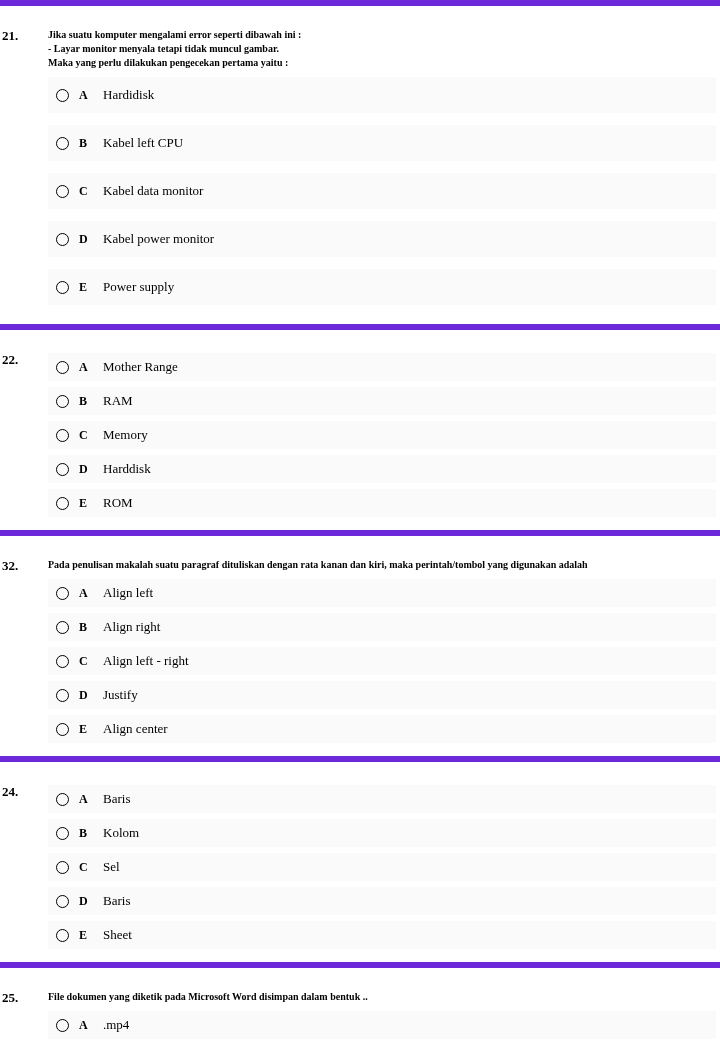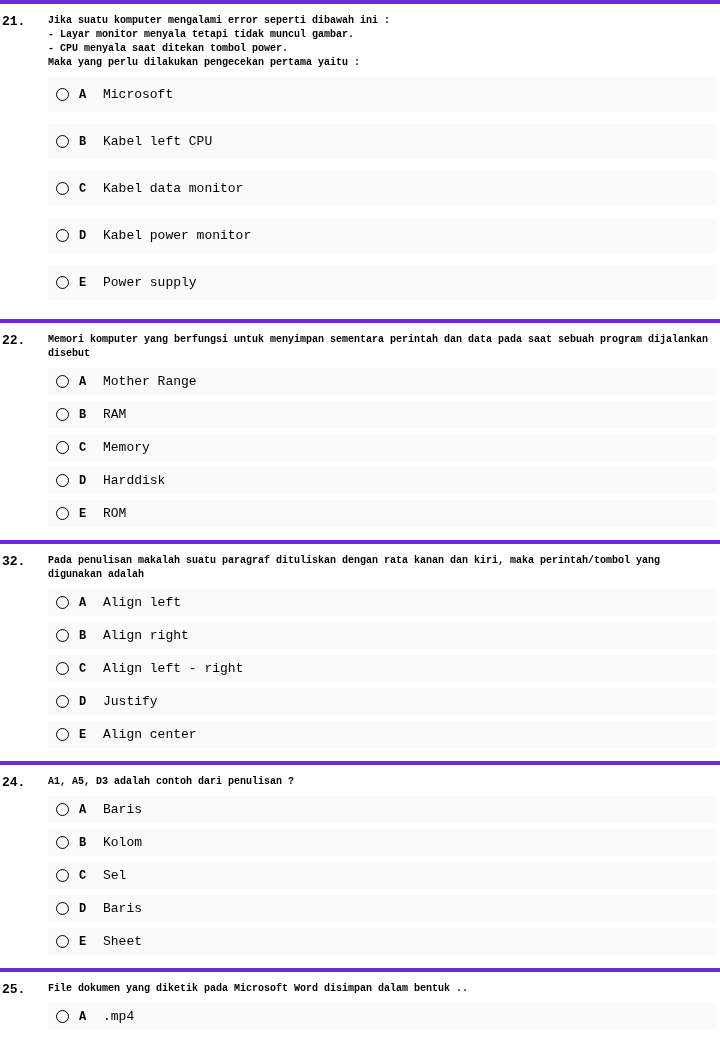--- a/index.html
+++ b/index.html
@@ -5,24 +5,23 @@
   * { box-sizing: border-box; margin: 0; padding: 0; }
   body {
     font-family: Georgia, 'Times New Roman', serif;
     font-size: 13px;
     color: #000;
     background: #fff;
     width: 720px;
   }
   .question-block {
     display: flex;
-    border-top: 4px solid #6d28d9;
-    padding-top: 10px;
+    border-top: 6px solid #6d28d9;
+    padding-top: 22px;
     padding-bottom: 8px;
-    font-family: Liberation Mono, monospace;
   }
   .qnum {
     width: 48px;
     font-weight: bold;
     padding-left: 2px;
     font-size: 13px;
   }
   .qbody {
     flex: 1;
     padding-right: 4px;
@@ -66,27 +65,26 @@
 </head>
 <body>
 
 <div id="container">
     <div class="question-block">
       <div class="qnum">21.</div>
       <div class="qbody">
         <div class="qtext">
           <div>Jika suatu komputer mengalami error seperti dibawah ini :</div>
           <div>- Layar monitor menyala tetapi tidak muncul gambar.</div>
-          <div>- CPU menyala saat ditekan tombol power.</div>
           <div>Maka yang perlu dilakukan pengecekan pertama yaitu :</div>
         </div>
         <div class="option spaced">
           <span class="radio"></span>
           <span class="opt-letter">A</span>
-          <span class="opt-text">Microsoft</span>
+          <span class="opt-text">Hardidisk</span>
         </div>
         <div class="option spaced">
           <span class="radio"></span>
           <span class="opt-letter">B</span>
           <span class="opt-text">Kabel left CPU</span>
         </div>
         <div class="option spaced">
           <span class="radio"></span>
           <span class="opt-letter">C</span>
           <span class="opt-text">Kabel data monitor</span>
@@ -99,23 +97,20 @@
         <div class="option spaced">
           <span class="radio"></span>
           <span class="opt-letter">E</span>
           <span class="opt-text">Power supply</span>
         </div>
       </div>
     </div>
     <div class="question-block">
       <div class="qnum">22.</div>
       <div class="qbody">
-        <div class="qtext">
-          <div>Memori komputer yang berfungsi untuk menyimpan sementara perintah dan data pada saat sebuah program dijalankan disebut</div>
-        </div>
         <div class="option">
           <span class="radio"></span>
           <span class="opt-letter">A</span>
           <span class="opt-text">Mother Range</span>
         </div>
         <div class="option">
           <span class="radio"></span>
           <span class="opt-letter">B</span>
           <span class="opt-text">RAM</span>
         </div>
@@ -165,23 +160,20 @@
         <div class="option">
           <span class="radio"></span>
           <span class="opt-letter">E</span>
           <span class="opt-text">Align center</span>
         </div>
       </div>
     </div>
     <div class="question-block">
       <div class="qnum">24.</div>
       <div class="qbody">
-        <div class="qtext">
-          <div>A1, A5, D3 adalah contoh dari penulisan ?</div>
-        </div>
         <div class="option">
           <span class="radio"></span>
           <span class="opt-letter">A</span>
           <span class="opt-text">Baris</span>
         </div>
         <div class="option">
           <span class="radio"></span>
           <span class="opt-letter">B</span>
           <span class="opt-text">Kolom</span>
         </div>

